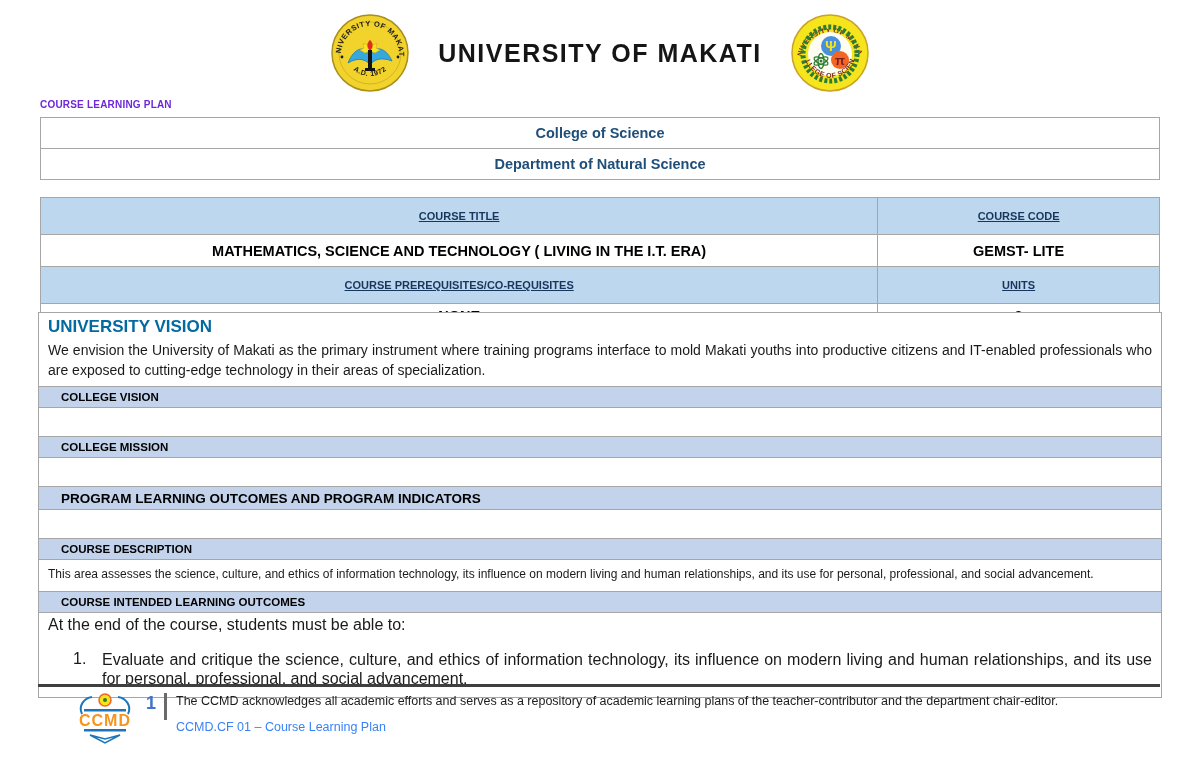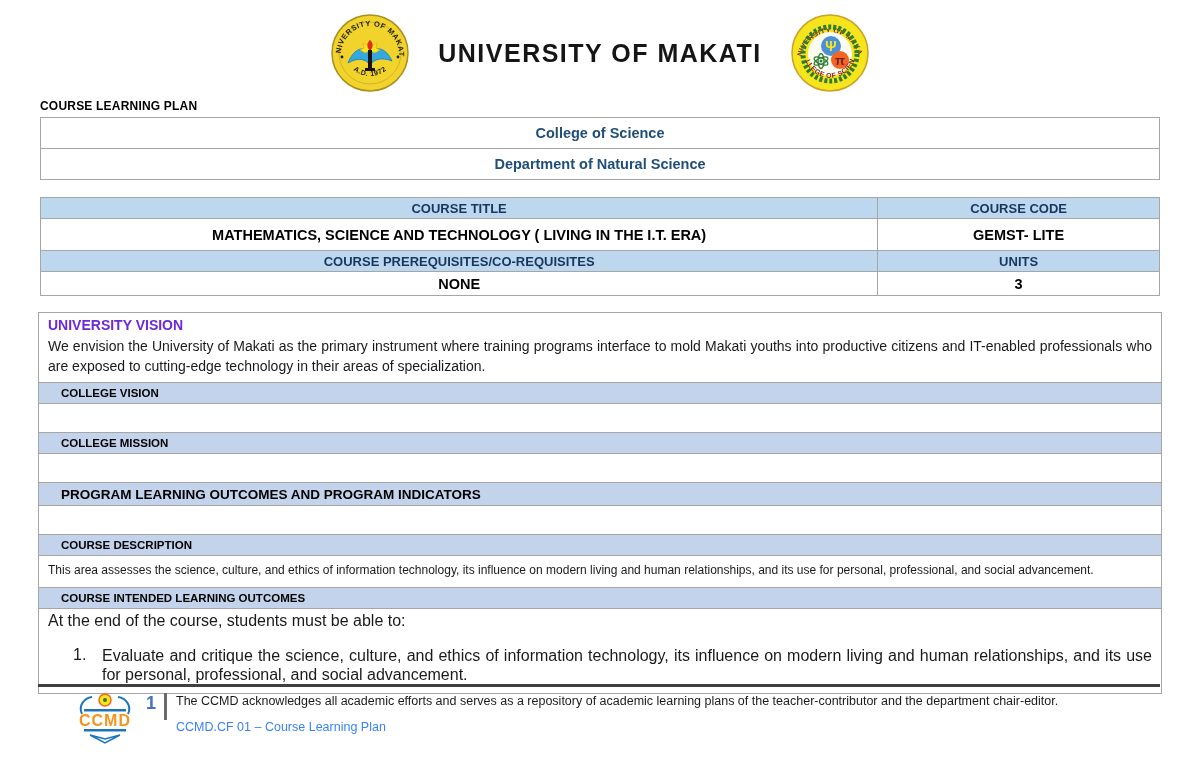--- a/index.html
+++ b/index.html
@@ -14,21 +14,21 @@
     display:flex; justify-content:center; align-items:center; gap:28px;
   }
   .seal { flex:0 0 auto; }
   .title-block { text-align:center; min-width:300px; }
   .uni-name { font-size:25px; font-weight:bold; letter-spacing:1.5px; color:#151515; }
   .uni-addr { font-size:14.5px; color:#2a2a2a; margin-top:3px; }
 
   
   .clp-label {
     position:absolute; top:99px; left:40px;
-    font-size:12px; font-weight:bold; color:#000000; letter-spacing:0.2px;
+    font-size:10px; font-weight:bold; color:#6d28d9; letter-spacing:0.2px;
   }
 
   
   .org-table {
     position:absolute; top:117px; left:40px; width:1118px;
     border:1px solid #A6A6A6; background:#fff;
   }
   .org-row {
     height:30px; display:flex; align-items:center; justify-content:center;
     color:#1F4E79; font-weight:bold; font-size:14.5px;
@@ -40,32 +40,32 @@
     position:absolute; top:197px; left:40px; width:1118px;
     border:1px solid #A6A6A6; display:grid; grid-template-columns:74.8% 25.2%;
     background:#fff;
   }
   .ct-cell {
     display:flex; align-items:center; justify-content:center; text-align:center;
     border-top:1px solid #A6A6A6;
   }
   .ct-cell.first { border-top:none; }
   .ct-cell.col2 { border-left:1px solid #A6A6A6; }
-  .ct-head { background:#BDD7EE; color:#17365D; font-weight:bold; font-size:13px; height:20px; }
+  .ct-head { background:#BDD7EE; color:#17365D; font-weight:bold; font-size:11px; height:36px;text-decoration:underline; }
   .ct-val  { color:#000; font-weight:bold; font-size:14.5px; }
   .ct-val.r1 { height:31px; }
   .ct-val.r2 { height:23px; }
 
   
   .main-table {
     position:absolute; top:312px; left:38px; width:1122px;
     border:1px solid #A6A6A6; background:#fff;
   }
   .mt-uv { padding:4px 9px 6px; }
-  .mt-heading { font-weight:bold; font-size:14px; color:#6d28d9; margin-bottom:3px; }
+  .mt-heading { font-weight:bold; font-size:17px; color:#0369a1; margin-bottom:3px; }
   .mt-body { font-size:14px; line-height:20px; color:#1a1a1a; text-align:justify; }
   .mt-bar {
     background:#C3D3EC; border-top:1px solid #A6A6A6; border-bottom:1px solid #A6A6A6;
     padding:2px 22px; font-weight:bold; font-size:11.5px; color:#000;
     height:16px; display:flex; align-items:center;
   }
   .mt-bar.big { font-size:13.5px; height:18px; }
   .mt-empty { height:28px; }
   .mt-textrow { padding:3px 9px 6px; font-size:12px; line-height:22px; text-align:justify; }
   .mt-cilo { padding:3px 9px 9px; font-size:16px; }

